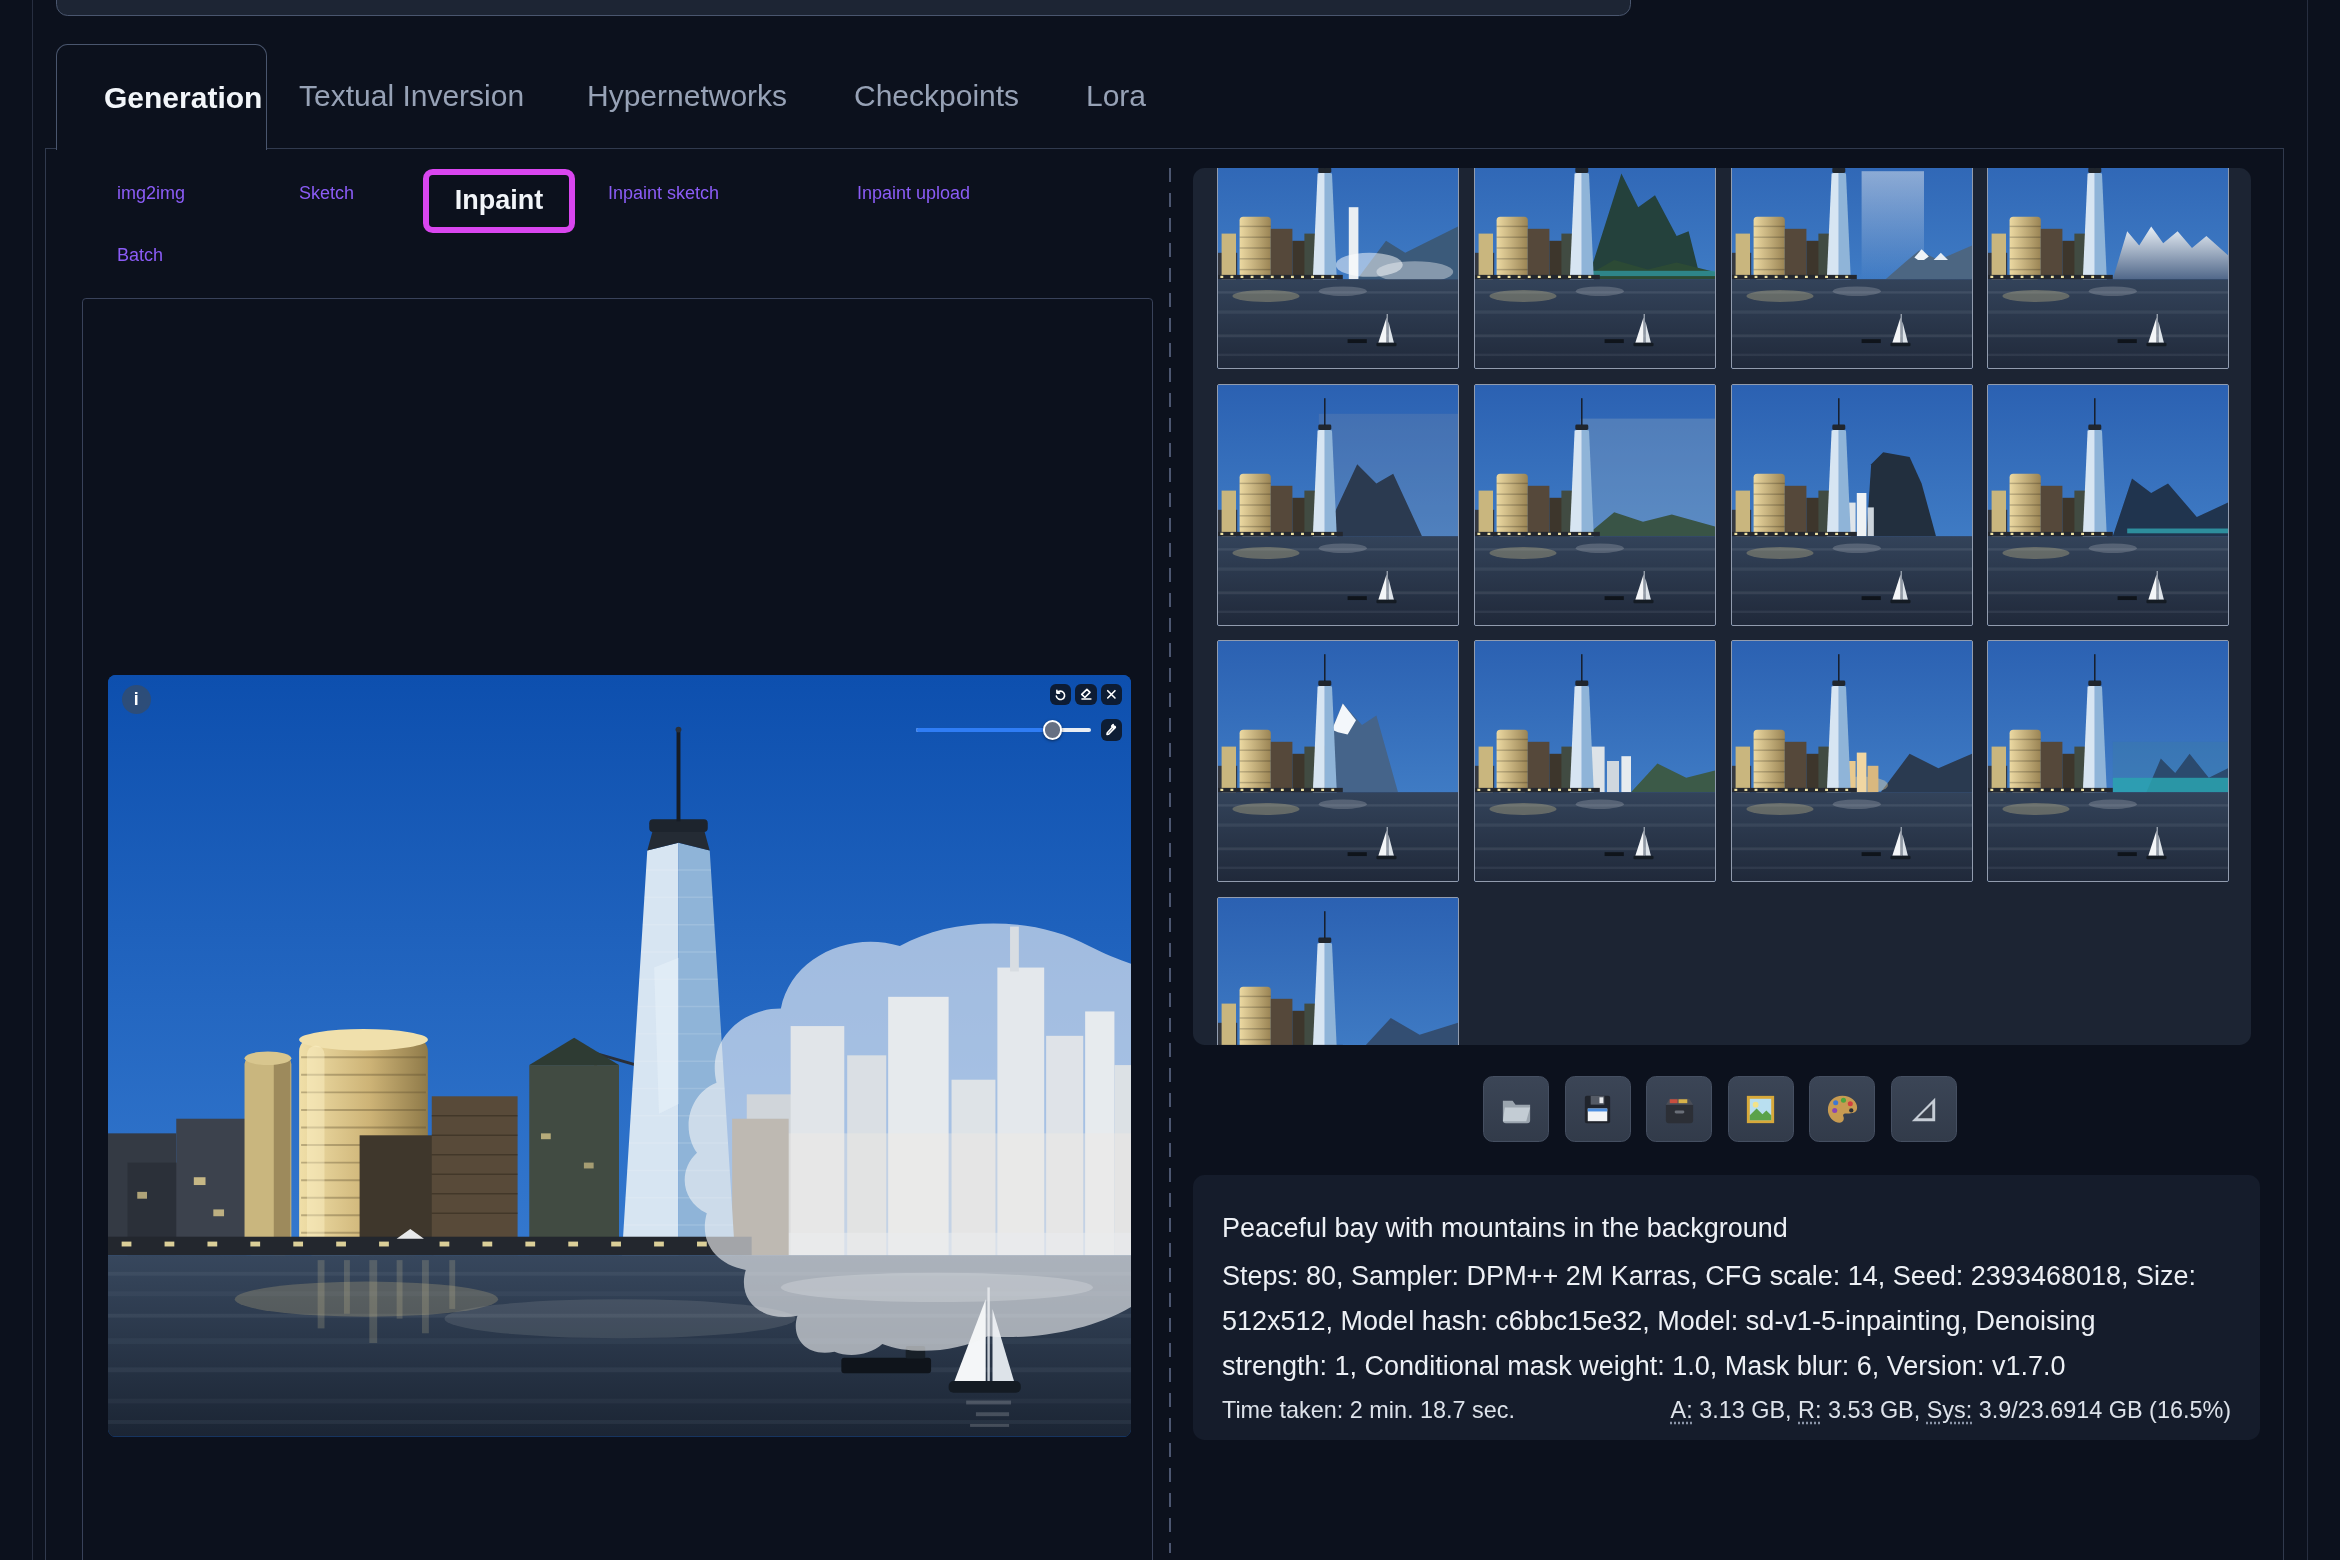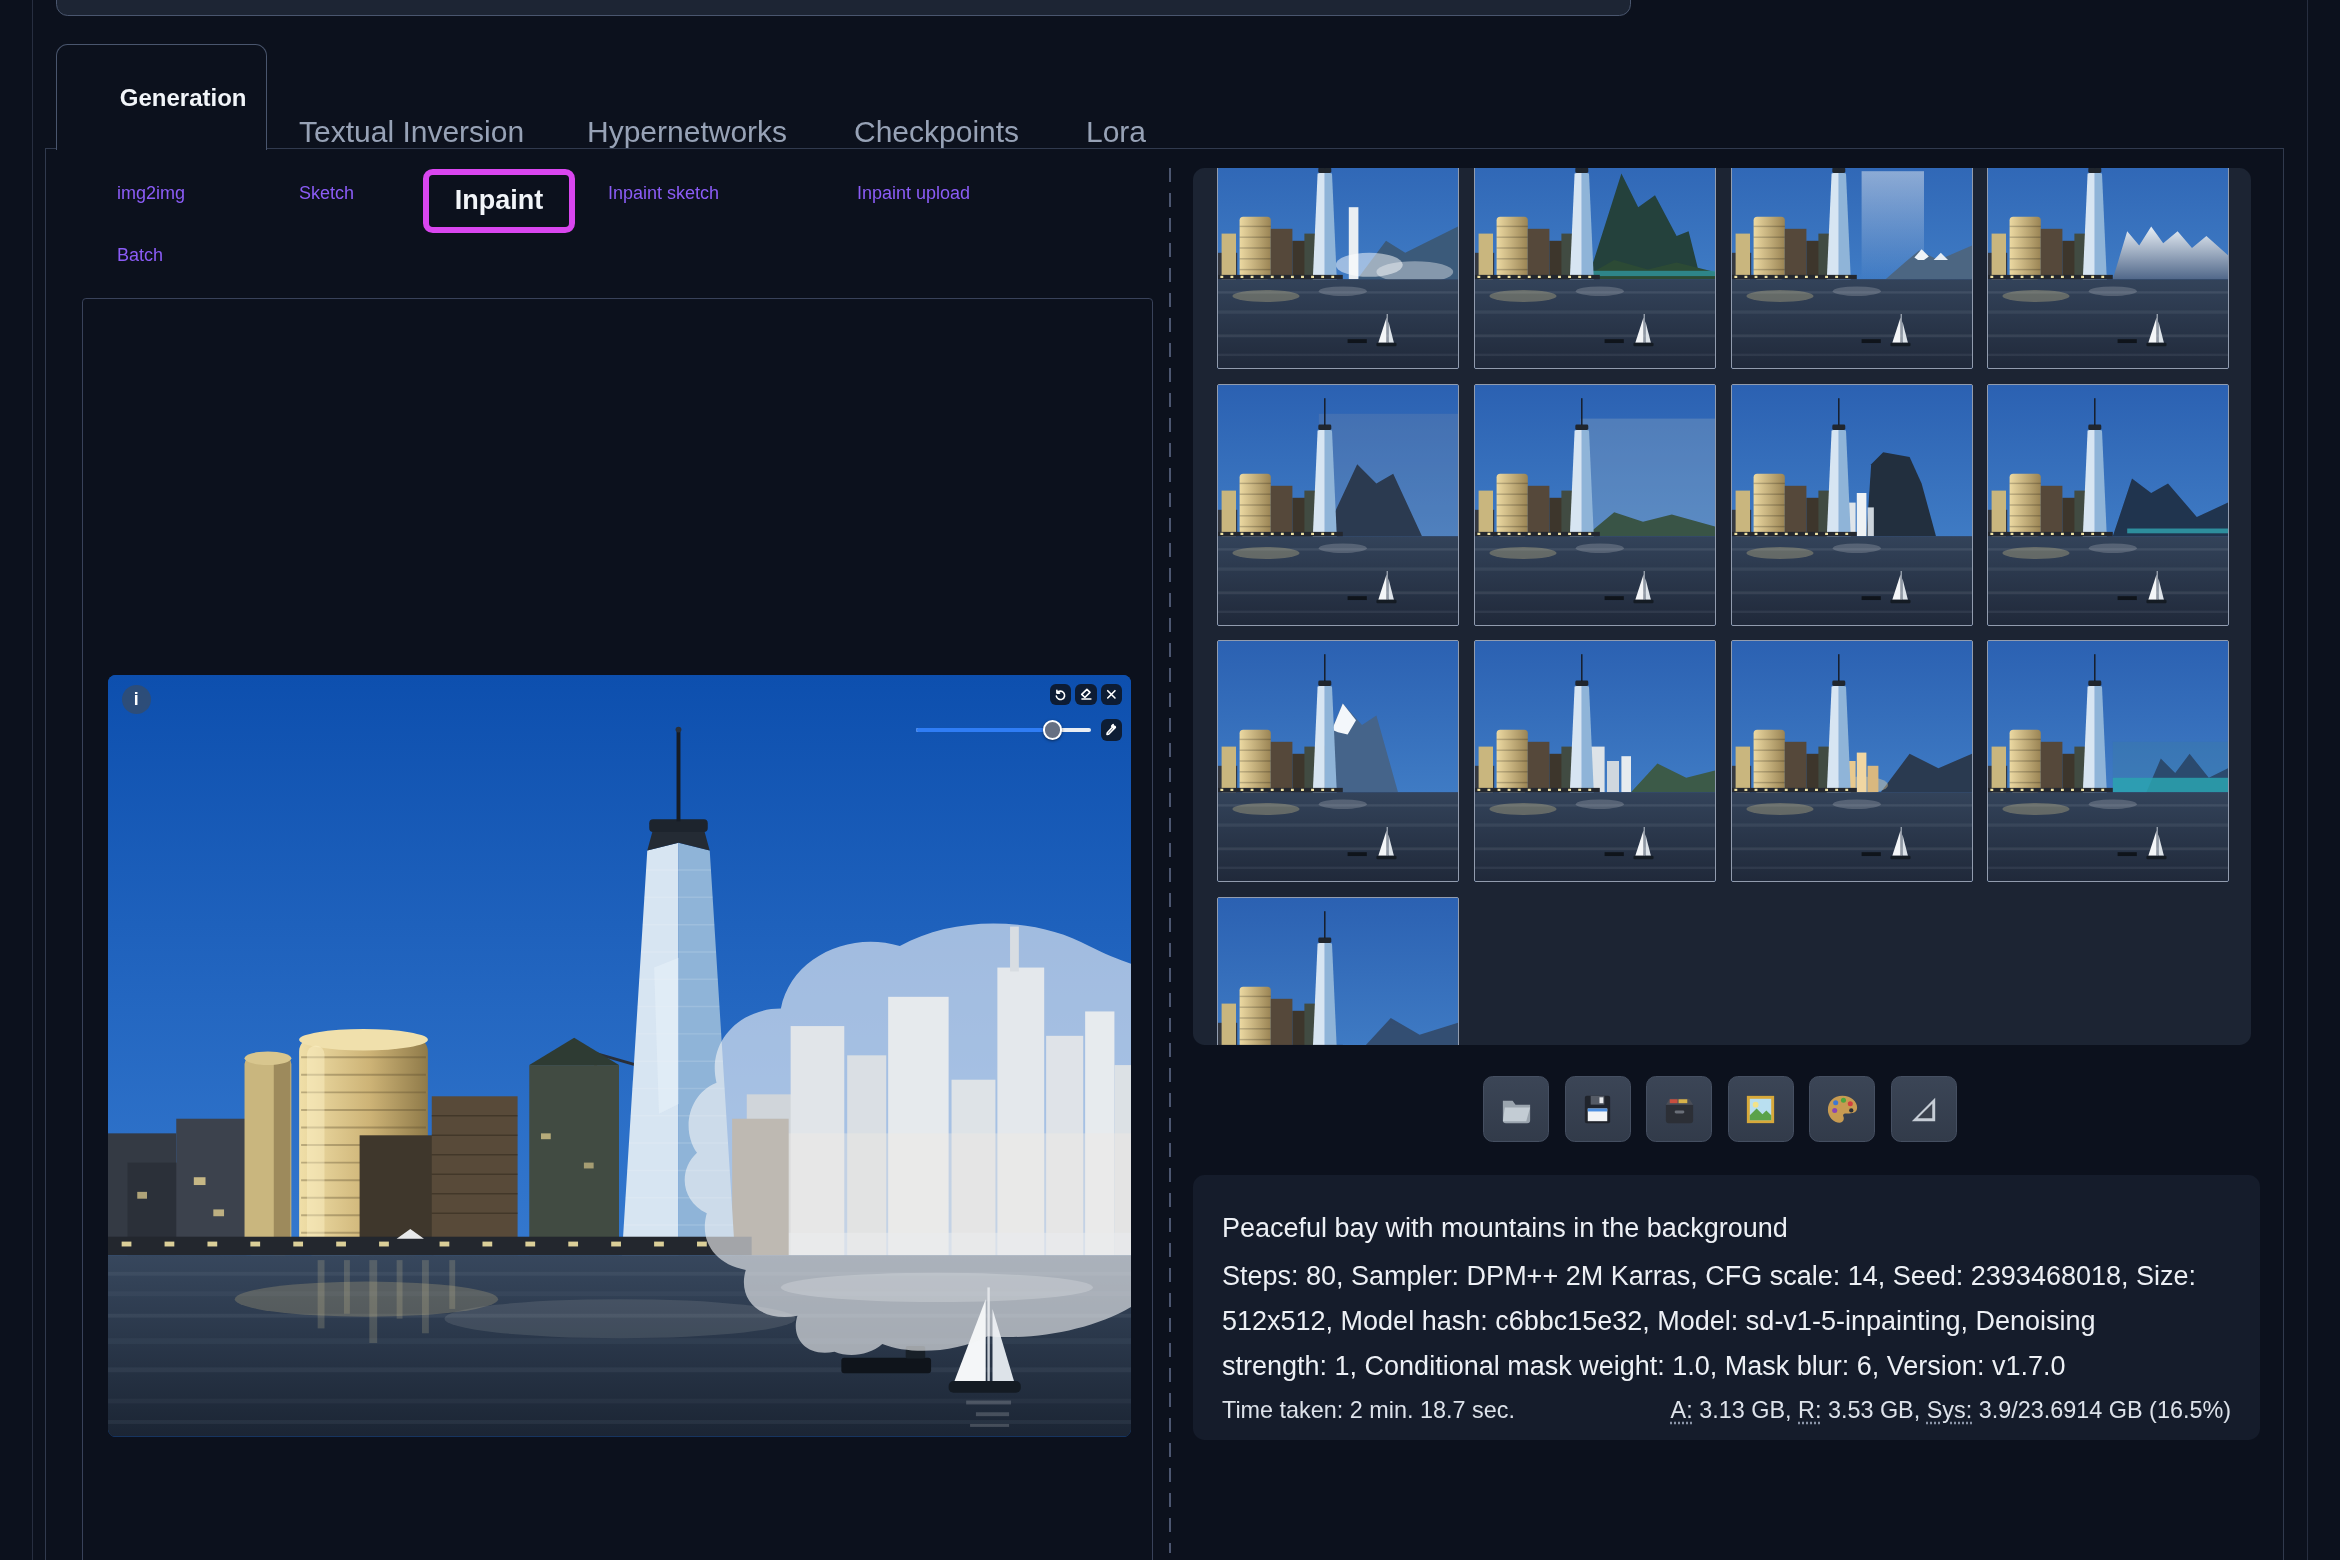--- a/index.html
+++ b/index.html
@@ -14,22 +14,22 @@
   
   .prompt-box { position:absolute; left:56px; top:-29px; width:1575px; height:45px;
                 background:#1d2534; border:1px solid #4a566e; border-radius:11.7px; }
 
   
   .main-tabs { position:absolute; left:45px; top:44px; width:2239px; height:105px; }
   .tab-active-box { position:absolute; left:10.7px; top:0; width:211px; height:106px;
                     background:#0c111d; border:1px solid #4a566e; border-bottom:none;
                     border-radius:11.7px 11.7px 0 0; z-index:3;
                     display:flex; align-items:center; justify-content:center;
-                    font-size:24px; font-weight:600; color:#f2f5f9; cursor:pointer;padding-left:44px; }
-  .tab-label { position:absolute; top:35px; font-size:30px; color:#97a2b6; cursor:pointer;margin-top:36px; }
+                    font-size:30px; font-weight:600; color:#f2f5f9; cursor:pointer;padding-left:44px; }
+  .tab-label { position:absolute; top:35px; font-size:30px; color:#97a2b6; cursor:pointer; }
 
   
   .tab-panel { position:absolute; left:45px; top:148px; width:2239px; height:1434px;
                border:1px solid #313a4e; border-bottom:none; z-index:1; }
 
   
   .sub-tab-label { position:absolute; font-size:18px; color:#8b5cf6; cursor:pointer;text-align:right; }
   .sub-tab-active { position:absolute; left:377px; top:19.5px; width:152px; height:64px;
                     border:6px solid #d946ef; border-radius:9.8px; background:#0c111d;
                     display:flex; align-items:center; justify-content:center;

